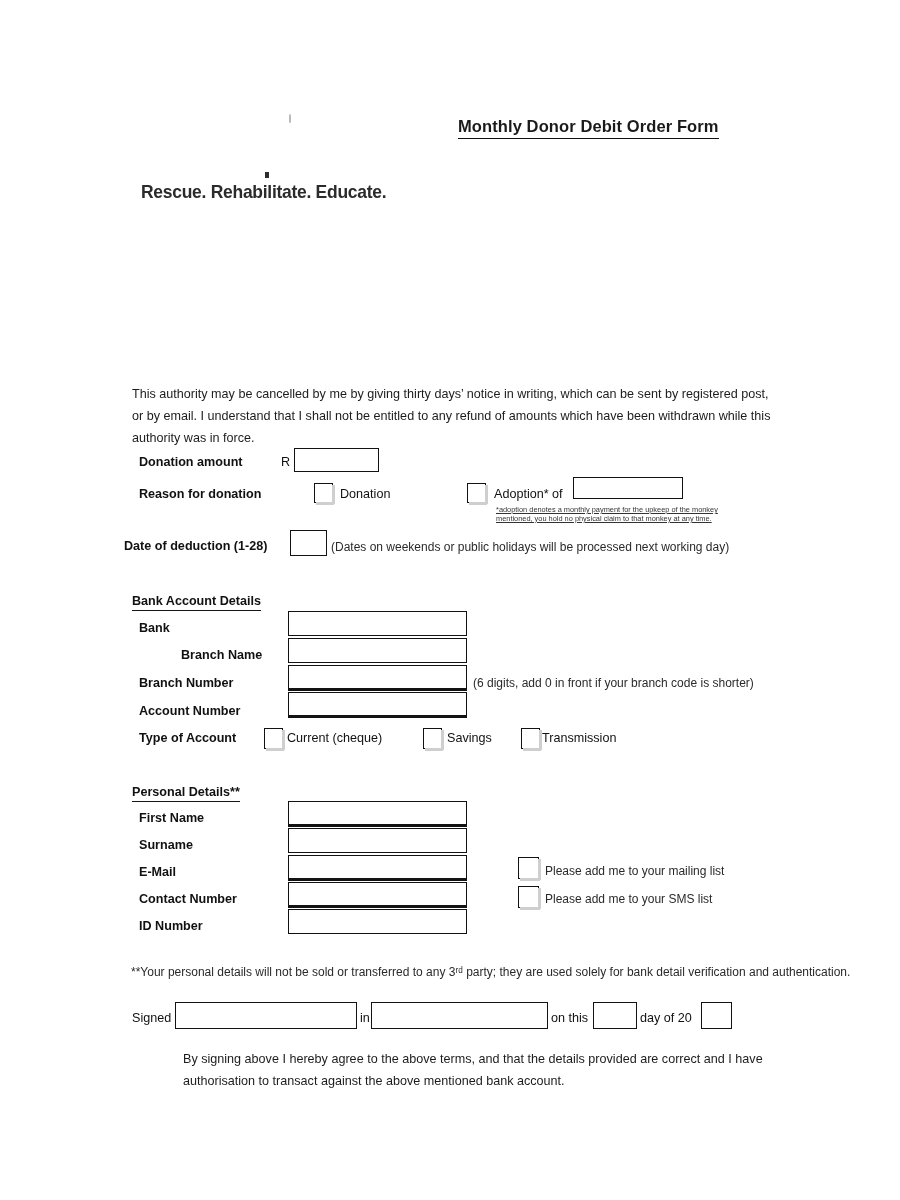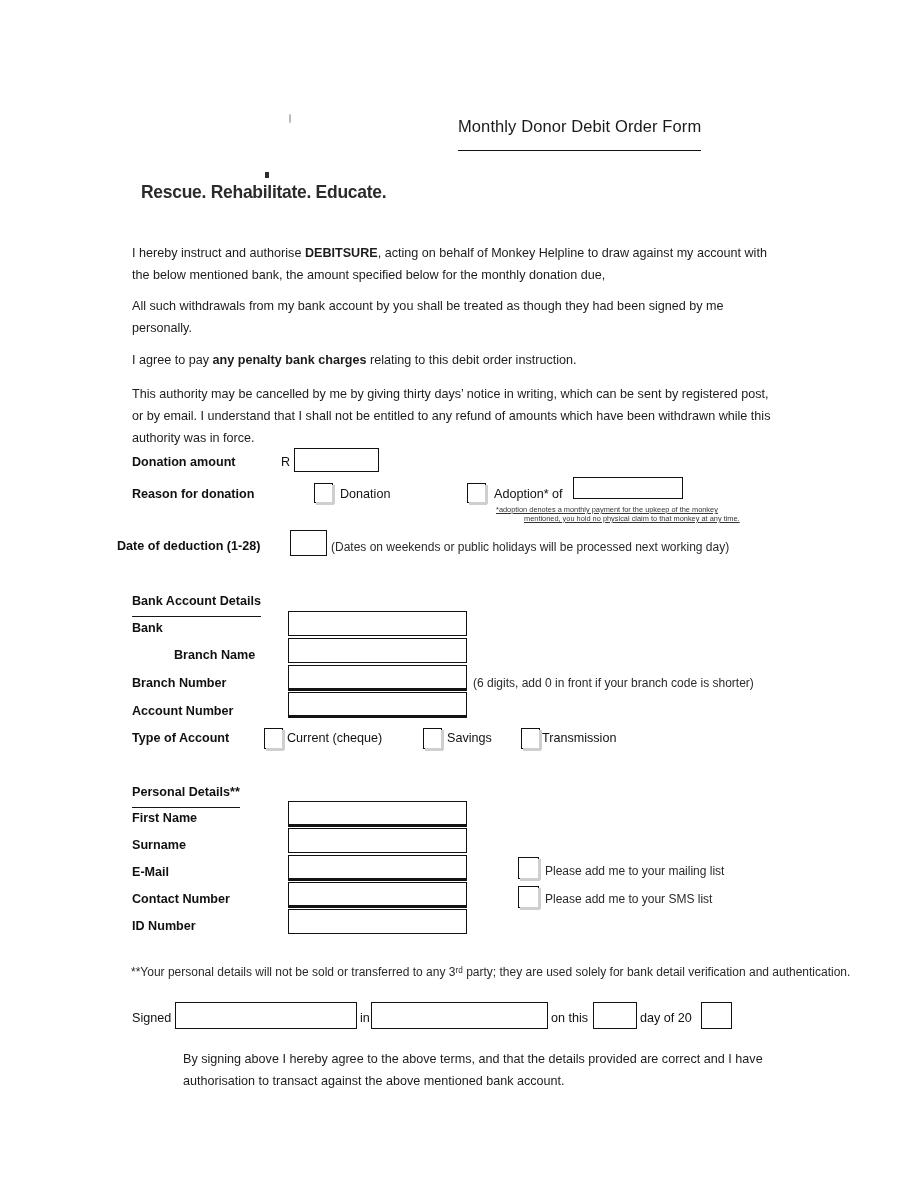--- a/index.html
+++ b/index.html
@@ -20,24 +20,24 @@
     inset: 0;
     background: #fff;
   }
 
   
   .title {
     position: absolute;
     left: 458px;
     top: 117px;
     font-size: 16.5px;
-    font-weight: normal;
+    font-weight: bold;
     letter-spacing: 0.1px;
     border-bottom: 1.6px solid #111;
-    padding-bottom: 14px;
+    padding-bottom: 2px;
     white-space: nowrap;
   }
   .tagline {
     position: absolute;
     left: 141px;
     top: 181px;
     font-size: 19px;
     font-weight: bold;
     color: #2b2b2b;
     letter-spacing: -0.3px;
@@ -67,20 +67,21 @@
   .p3 { top: 349px; }
   .p4 { top: 383px; }
 
   
   .lbl {
     position: absolute;
     font-size: 12.6px;
     font-weight: bold;
     color: #111;
     white-space: nowrap;
+    margin-left: 7px;
   }
   .lbl-reg {
     position: absolute;
     font-size: 12.6px;
     font-weight: normal;
     color: #111;
     white-space: nowrap;
   }
   .tiny {
     position: absolute;
@@ -126,62 +127,55 @@
     right: -3px;
     width: 3px;
     background: #cfcfcf;
   }
   .sect {
     position: absolute;
     font-size: 12.6px;
     font-weight: bold;
     color: #111;
     border-bottom: 1.3px solid #151515;
-    padding-bottom: 8px;
+    padding-bottom: 2px;
     white-space: nowrap;
   }
   .heavy-rule {
     position: absolute;
     background: #131313;
     height: 2.6px;
   }
 </style>
 </head>
 <body>
 
 <div class="page">
 
   <div class="speck s1"></div>
   <div class="speck s2"></div>
 
   <div class="title">Monthly Donor Debit Order Form</div>
   <div class="tagline">Rescue. Rehabilitate. Educate.</div>
 
-  <div class="para p1">
-    <span>I hereby instruct and authorise </span><b>DEBITSURE</b><span>, acting on behalf of Monkey Helpline to draw against my account with the below mentioned bank, the amount specified below for the monthly donation due,</span>
-  </div>
-  <div class="para p2">All such withdrawals from my bank account by you shall be treated as though they had been signed by me personally.</div>
-  <div class="para p3">
-    <span>I agree to pay </span><b>any penalty bank charges</b><span> relating to this debit order instruction.</span>
-  </div>
   <div class="para p4">This authority may be cancelled by me by giving thirty days’ notice in writing, which can be sent by registered post, or by email. I understand that I shall not be entitled to any refund of amounts which have been withdrawn while this authority was in force.</div>
 
   <div class="lbl" style="left:132px; top:455px;">Donation amount</div>
   <div class="lbl-reg" style="left:281px; top:455px;">R</div>
   <div class="box" style="left:294px; top:448px; width:85px; height:24px;"></div>
 
   <div class="lbl" style="left:132px; top:487px;">Reason for donation</div>
   <div class="cbox" style="left:314px; top:483px; width:19px; height:20px;"></div>
   <div class="lbl-reg" style="left:340px; top:487px;">Donation</div>
 
   <div class="cbox" style="left:467px; top:483px; width:19px; height:20px;"></div>
   <div class="lbl-reg" style="left:494px; top:487px;">Adoption* of</div>
   <div class="box" style="left:573px; top:477px; width:110px; height:22px;"></div>
   <div class="tiny" style="left:496px; top:505px;">*adoption denotes a monthly payment for the upkeep of the monkey</div>
-  <div class="tiny" style="left:496px; top:514px;margin-left:28px;">mentioned, you hold no physical claim to that monkey at any time.</div>
+  <div class="tiny" style="left:496px; top:514px;">mentioned, you hold no physical claim to that monkey at any time.</div>
 
   <div class="lbl" style="left:117px; top:539px;">Date of deduction (1-28)</div>
   <div class="box" style="left:290px; top:530px; width:37px; height:26px;"></div>
   <div class="fine" style="left:331px; top:542px;">(Dates on weekends or public holidays will be processed next working day)</div>
 
   <div class="sect" style="left:132px; top:594px;">Bank Account Details</div>
 
   <div class="lbl" style="left:132px; top:621px;">Bank</div>
   <div class="box" style="left:288px; top:611px; width:179px; height:25px;"></div>
 

